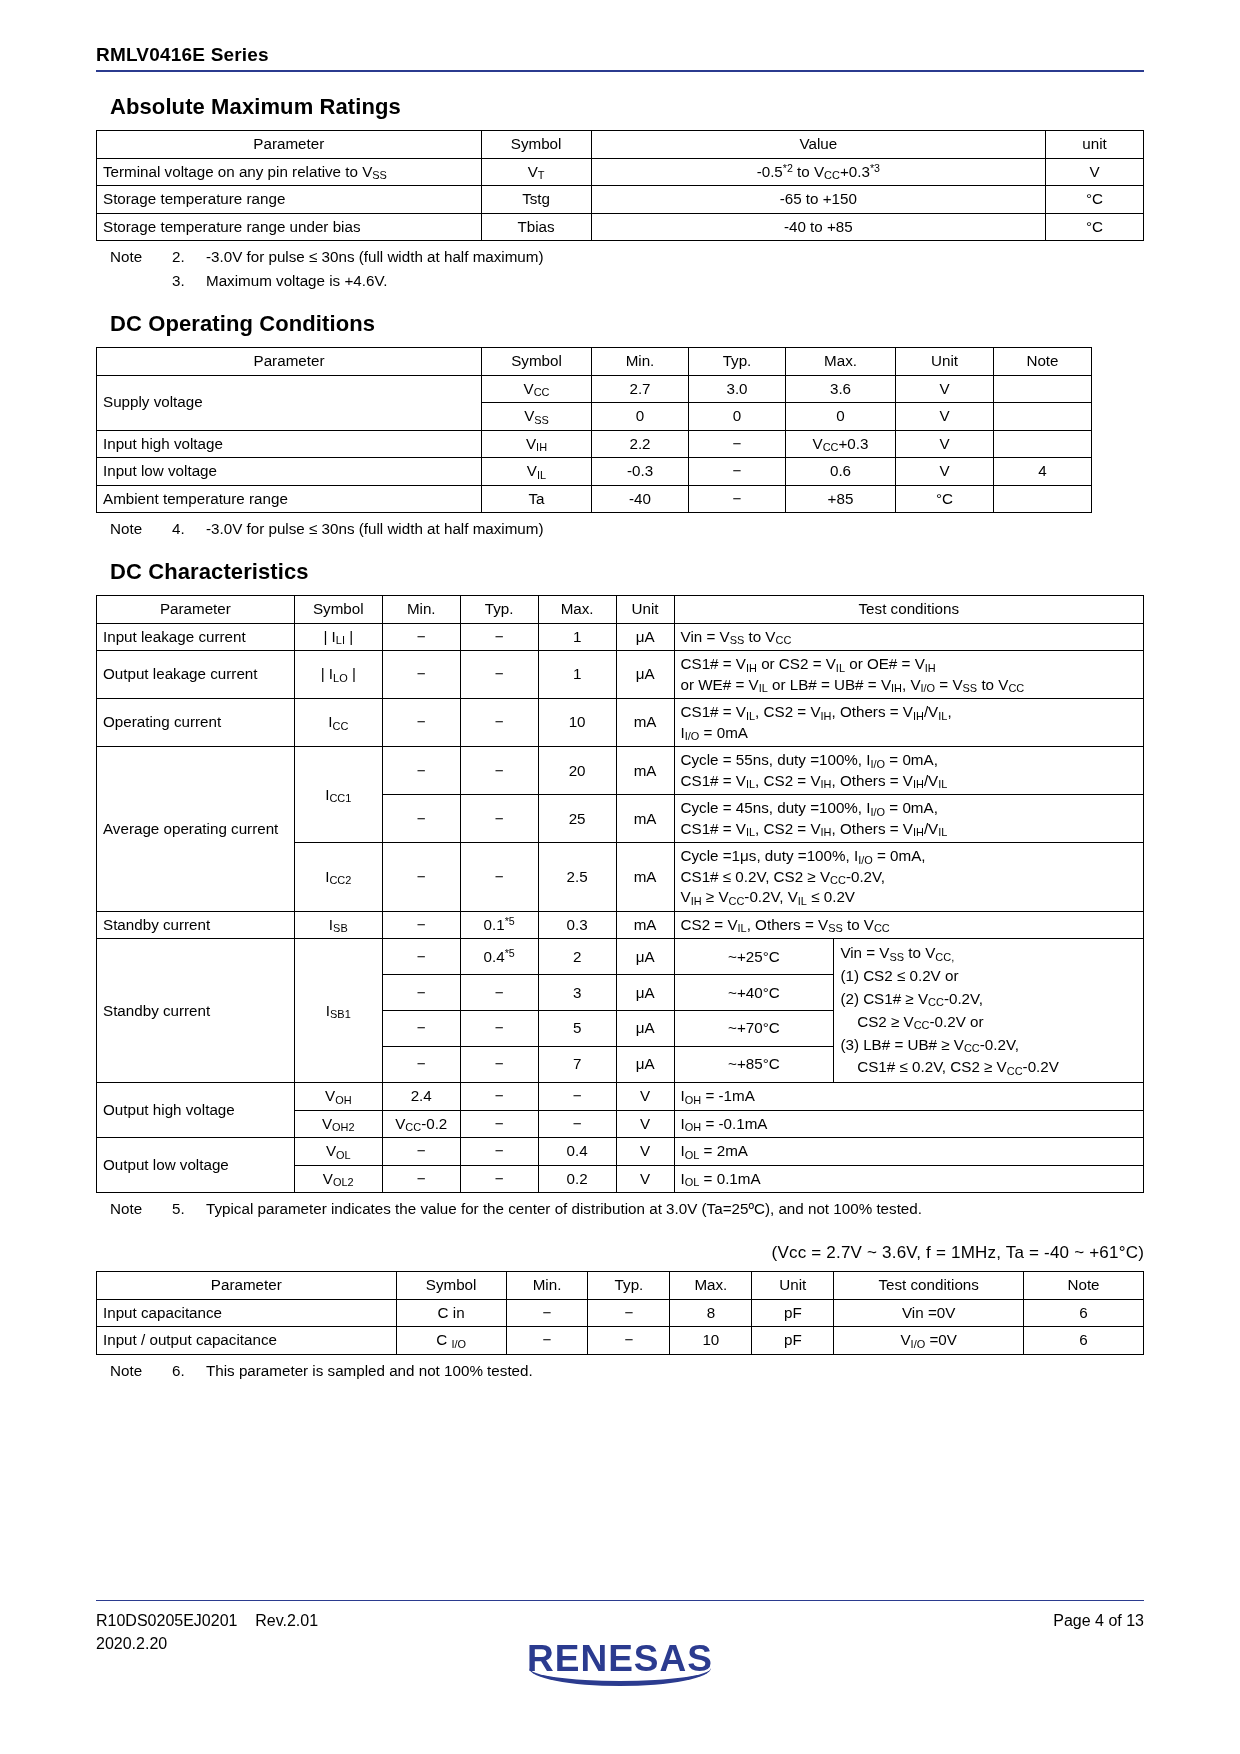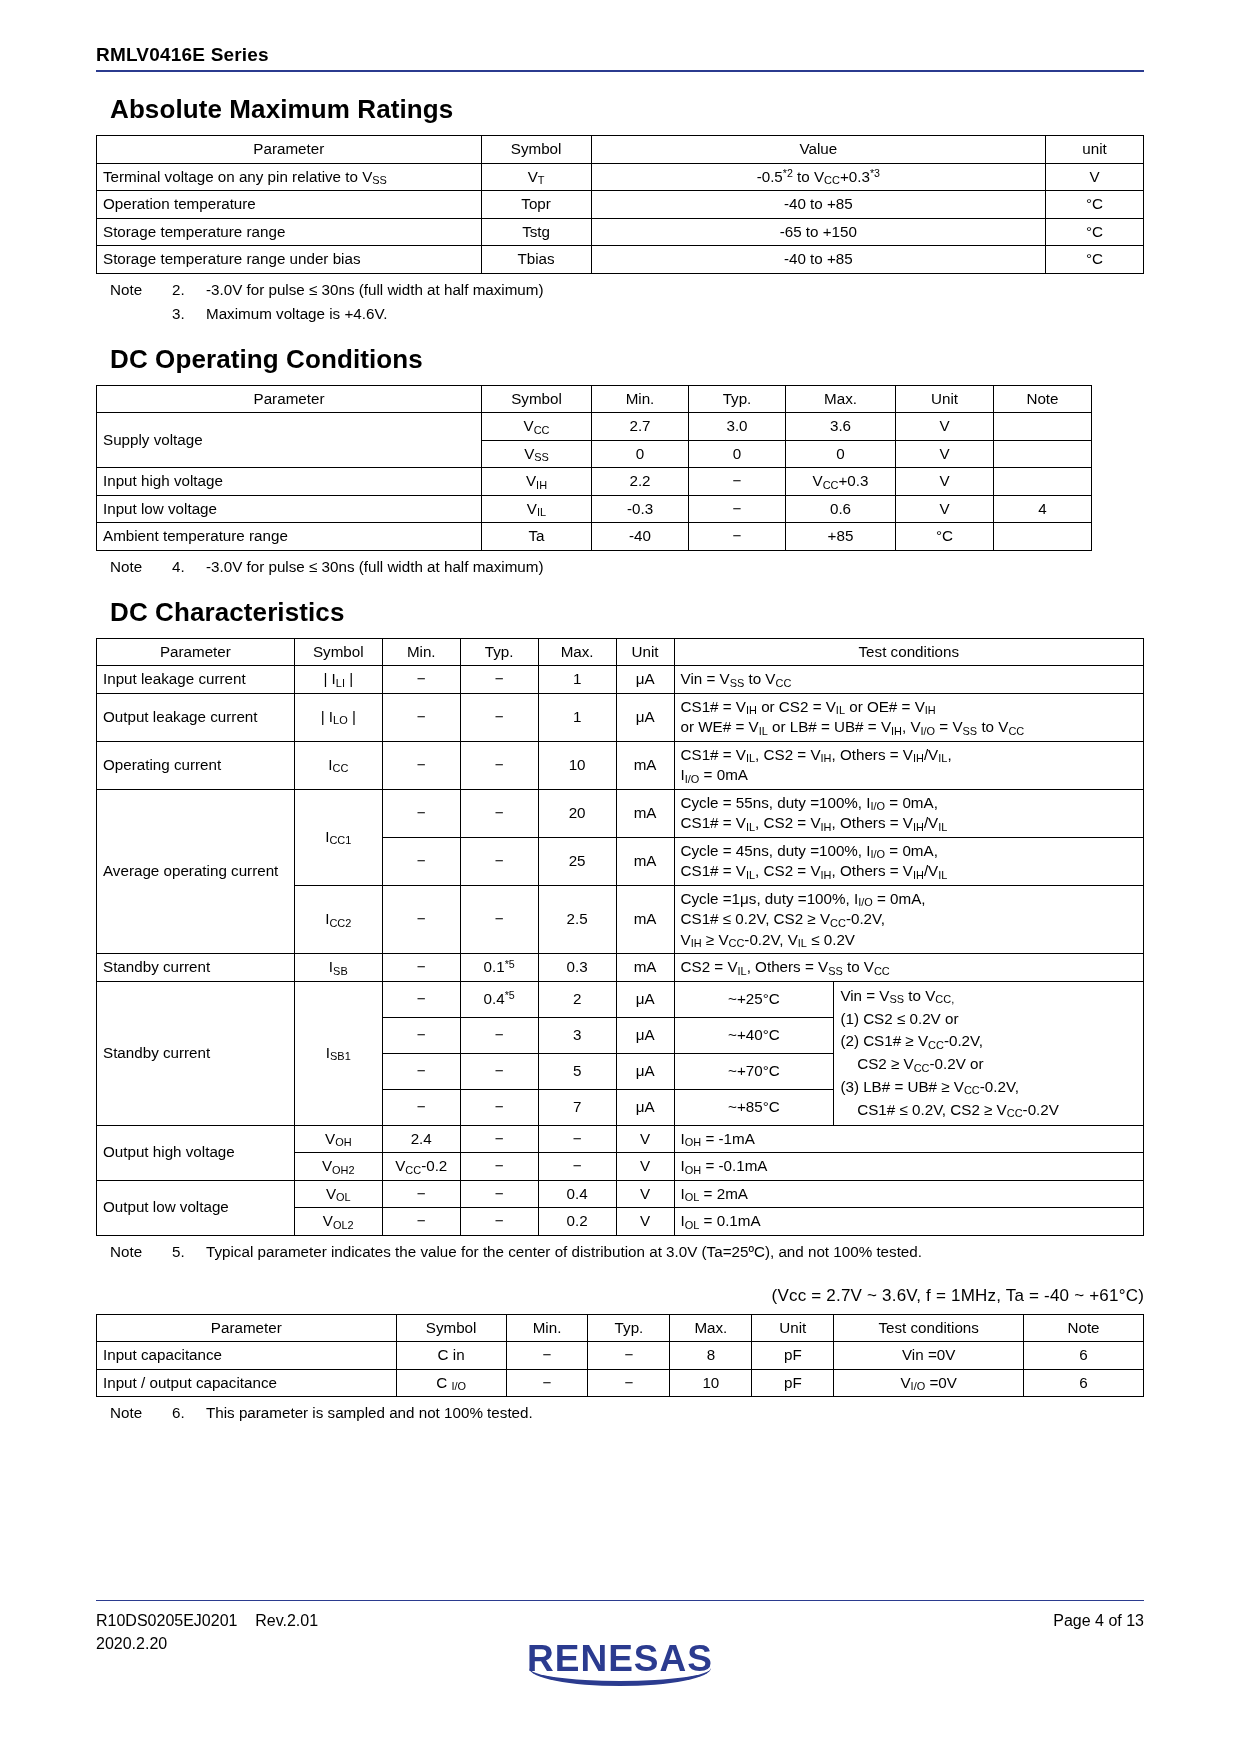--- a/index.html
+++ b/index.html
@@ -36,21 +36,21 @@
     padding-bottom: 4px;
   }
   .header-rule {
     border-bottom: 2.2px solid #2b3b8f;
     width: 1048px;
     margin-bottom: 22px;
   }
 
   
   h2.section {
-    font-size: 26px;
+    font-size: 22px;
     font-weight: bold;
     margin: 0 0 10px 14px;
     letter-spacing: .1px;
   }
   .sec-gap { height: 22px; }
 
   
   table.dt {
     border-collapse: collapse;
     margin-left: 0;
@@ -173,26 +173,20 @@
           <th class="c">Value</th>
           <th class="c">unit</th>
         </tr>
       </thead>
       <tbody>
           <tr>
             <td class="l">Terminal voltage on any pin relative to V<sub>SS</sub></td>
             <td class="c">V<sub>T</sub></td>
             <td class="c">-0.5<sup>*2</sup> to V<sub>CC</sub>+0.3<sup>*3</sup></td>
             <td class="c">V</td>
-          </tr>
-          <tr>
-            <td class="l">Operation temperature</td>
-            <td class="c">Topr</td>
-            <td class="c">-40 to +85</td>
-            <td class="c">°C</td>
           </tr>
           <tr>
             <td class="l">Storage temperature range</td>
             <td class="c">Tstg</td>
             <td class="c">-65 to +150</td>
             <td class="c">°C</td>
           </tr>
           <tr>
             <td class="l">Storage temperature range under bias</td>
             <td class="c">Tbias</td>

